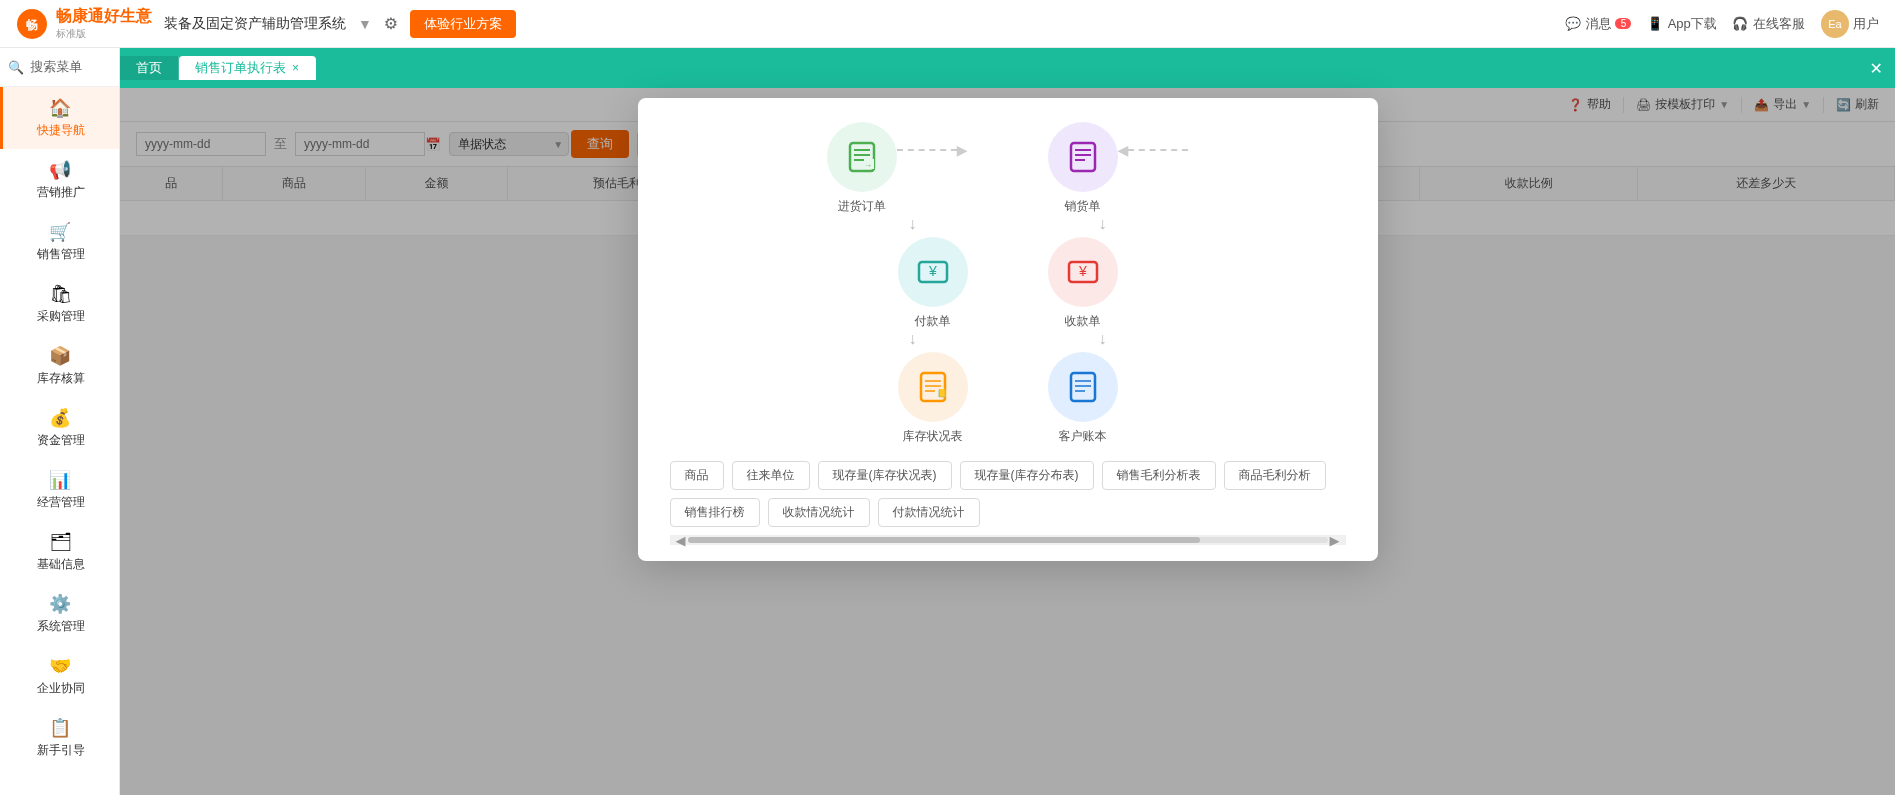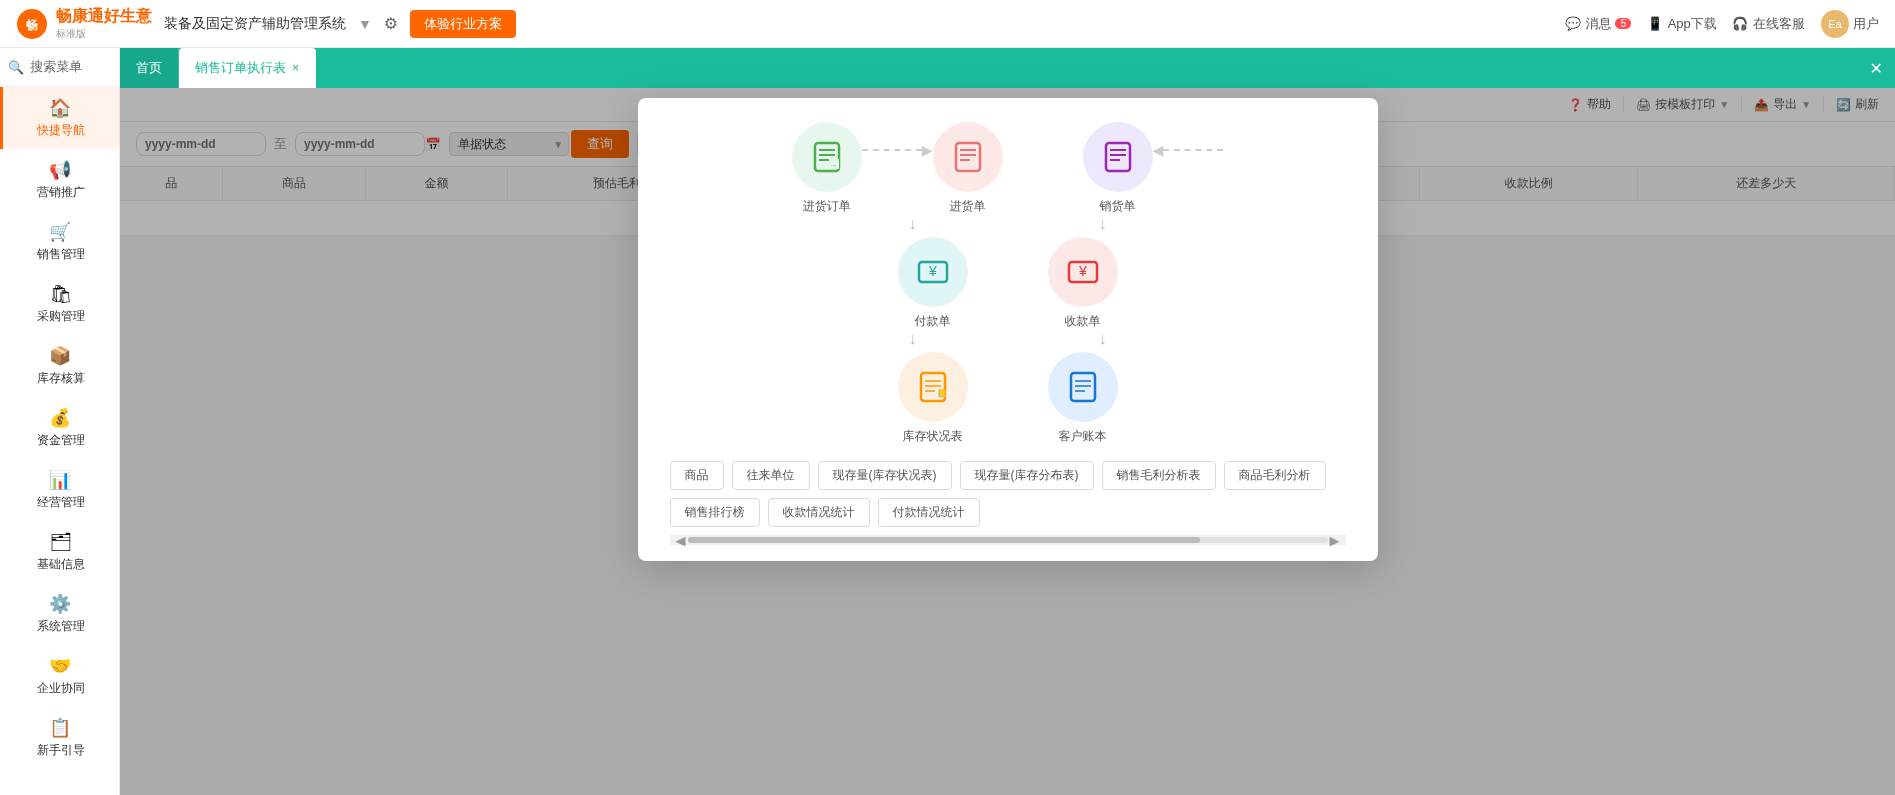--- a/index.html
+++ b/index.html
@@ -44,21 +44,21 @@
     .sidebar-item .item-label { font-size: 12px; color: #333; }
     .sidebar-item.active .item-label { color: #ff6600; }
 
     
     .tab-bar {
       position: fixed; left: 120px; right: 0; top: 48px;
       background: #1abc9c; height: 40px; display: flex; align-items: center;
       z-index: 4;
     }
     .tab-item {
-      display: flex; align-items: center; gap: 6px; padding: 0 16px; height: 40px;
+      display: flex; align-items: center; gap: 6px; padding: 0 16px; height: 24px;
       cursor: pointer; font-size: 13px; color: rgba(255,255,255,0.85);
       border-right: 1px solid rgba(255,255,255,0.2);
     }
     .tab-item.home { background: rgba(0,0,0,0.1); color: #fff; }
     .tab-item.active-tab { background: #fff; color: #1abc9c; border-radius: 4px 4px 0 0; }
     .tab-close { font-size: 12px; color: #1abc9c; cursor: pointer; }
     .tab-bar-right { margin-left: auto; padding-right: 12px; }
     .tab-close-all { color: #fff; font-size: 16px; cursor: pointer; }
 
     
@@ -76,22 +76,22 @@
       display: flex; align-items: center; gap: 4px; color: #555; cursor: pointer; font-size: 12px;
     }
     .toolbar-separator { width: 1px; height: 16px; background: #e8e8e8; }
 
     
     .filter-bar {
       background: #fff; padding: 8px 16px; display: flex; align-items: center;
       gap: 8px; border-bottom: 1px solid #e8e8e8; flex-wrap: wrap;
     }
     .filter-input {
-      border: 1px solid #d9d9d9; border-radius: 8px; padding: 4px 8px;
-      font-size: 12px; color: #333; width: 180px; font-weight: bold;
+      border: 1px solid #d9d9d9; border-radius: 0; padding: 4px 8px;
+      font-size: 12px; color: #333; width: 180px;
     }
     .filter-select {
       border: 1px solid #d9d9d9; border-radius: 4px; padding: 4px 8px;
       font-size: 12px; color: #333; min-width: 120px; appearance: none; cursor: pointer;
     }
     .date-input { width: 130px; }
     .query-btn { background: #ff6600; color: #fff; border: none; border-radius: 4px; padding: 5px 16px; cursor: pointer; font-size: 13px; }
     .more-cond { color: #1abc9c; font-size: 12px; cursor: pointer; }
     .settings-btn { background: #fff; border: 1px solid #d9d9d9; border-radius: 4px; padding: 4px 10px; font-size: 12px; cursor: pointer; color: #555; }
 
@@ -341,31 +341,20 @@
               </svg>
           </div>
           <span class="flow-label">进货订单</span>
         </div>
 
         <div style="display:flex;align-items:center;padding-bottom:22px;padding-top:20px;">
           <div style="width:60px;border-top:2px dashed #ccc;"></div>
           <span style="color:#ccc;font-size:14px;">▶</span>
         </div>
 
-        <div class="flow-col">
-          <div class="flow-circle circle-pink">
-            <svg width="36" height="36" viewBox="0 0 36 36">
-                <rect x="6" y="4" width="24" height="28" rx="3" fill="none" stroke="#e57373" stroke-width="2.5"></rect>
-                <line x1="10" y1="11" x2="26" y2="11" stroke="#e57373" stroke-width="2"></line>
-                <line x1="10" y1="16" x2="26" y2="16" stroke="#e57373" stroke-width="2"></line>
-                <line x1="10" y1="21" x2="20" y2="21" stroke="#e57373" stroke-width="2"></line>
-              </svg>
-          </div>
-          <span class="flow-label">进货单</span>
-        </div>
 
         <div style="width:80px;"></div>
 
         <div class="flow-col">
           <div class="flow-circle circle-purple">
             <svg width="36" height="36" viewBox="0 0 36 36">
                 <rect x="6" y="4" width="24" height="28" rx="3" fill="none" stroke="#9c27b0" stroke-width="2.5"></rect>
                 <line x1="10" y1="11" x2="26" y2="11" stroke="#9c27b0" stroke-width="2"></line>
                 <line x1="10" y1="16" x2="26" y2="16" stroke="#9c27b0" stroke-width="2"></line>
                 <line x1="10" y1="21" x2="20" y2="21" stroke="#9c27b0" stroke-width="2"></line>

